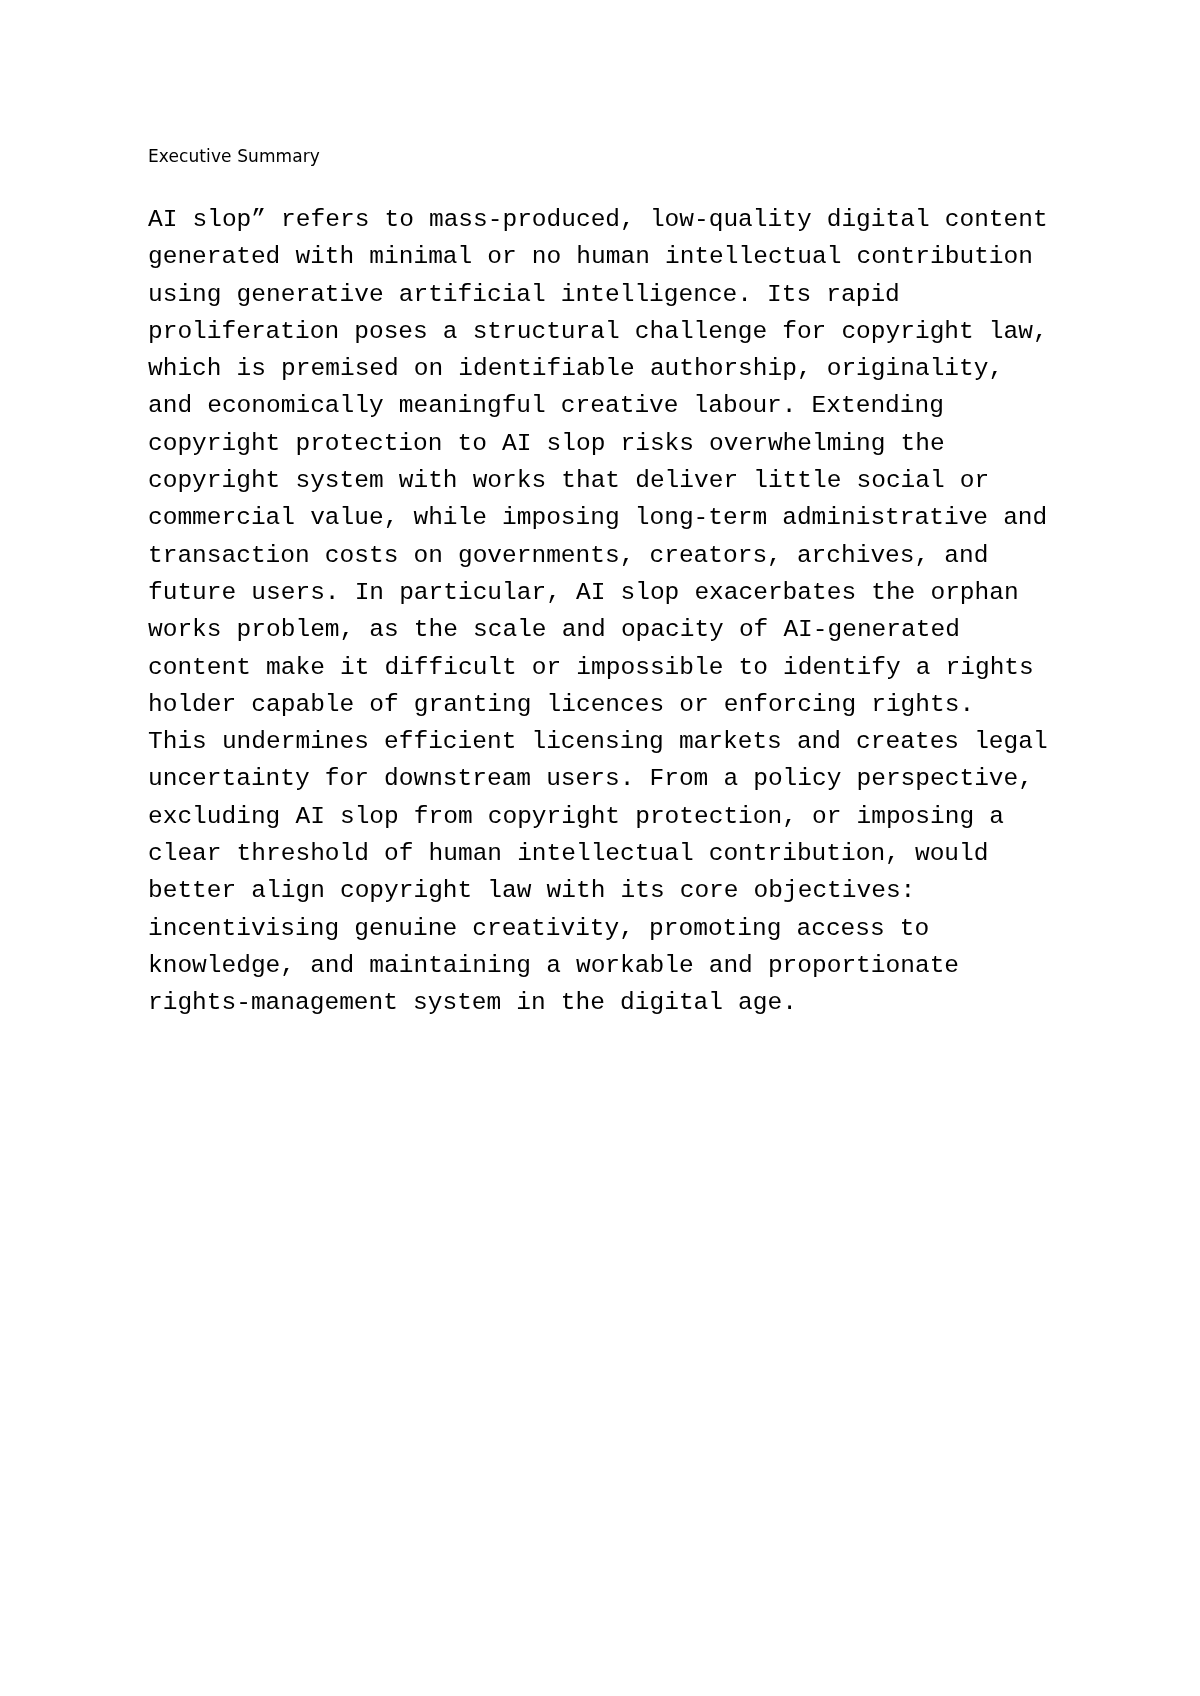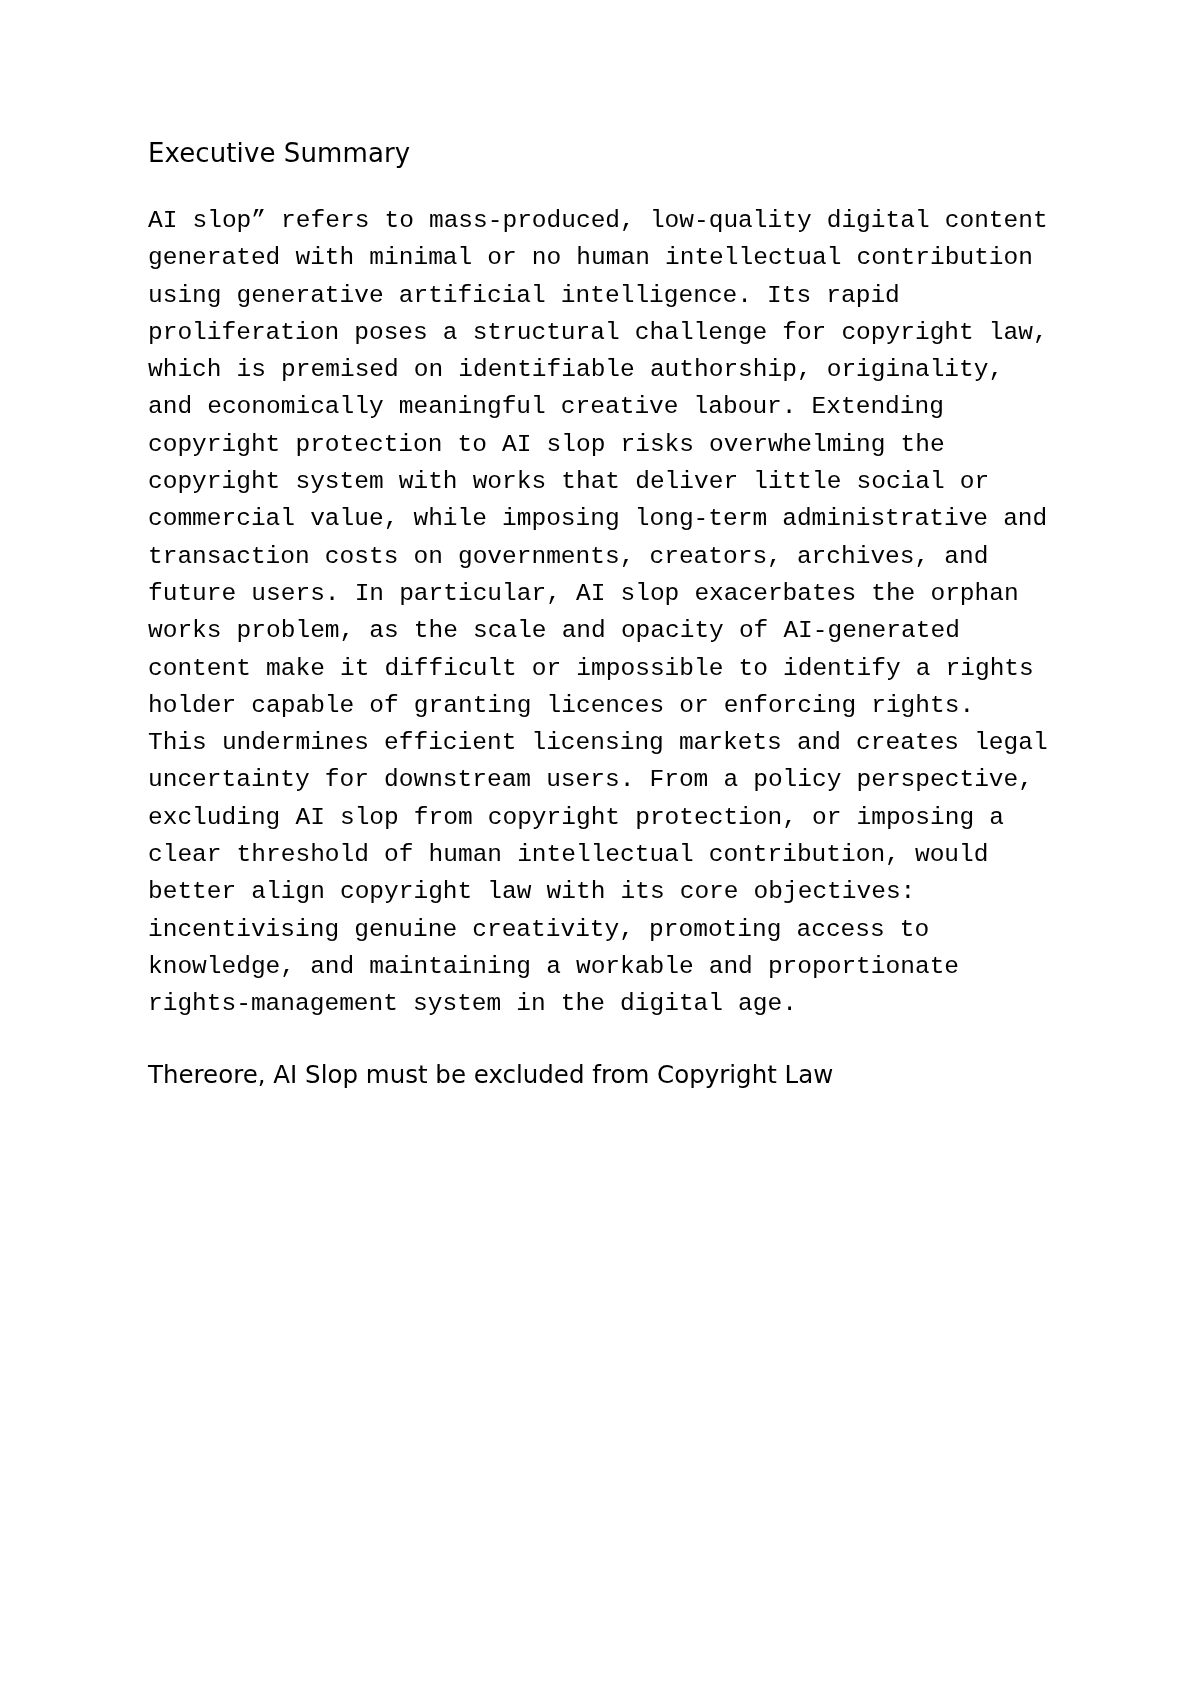--- a/index.html
+++ b/index.html
@@ -21,24 +21,24 @@
     background: #ffffff;
     box-sizing: border-box;
   }
   .content {
     position: absolute;
     left: 148px;
     top: 132px;
     width: 900px;
   }
   .heading {
-    font-size: 26px;
+    font-size: 17px;
     line-height: 1.0;
     letter-spacing: 0.1px;
-    margin: 8px 0 36px 0;
+    margin: 16px 0 36px 0;
     font-weight: 400;
   }
   .body-paragraph {
     font-size: 24.5px;
     line-height: 37.3px;
     letter-spacing: 0.0px;
     margin: 0 0 33px 0;
     text-align: left;
     word-spacing: 0.4px;
     font-family: Liberation Mono, monospace;
@@ -50,15 +50,14 @@
     text-align: left;
   }
 </style>
 </head>
 <body>
 
 <div class="page">
   <div class="content">
     <h1 class="heading">Executive Summary</h1>
     <p class="body-paragraph">AI slop” refers to mass-produced, low-quality digital content generated with minimal or no human intellectual contribution using generative artificial intelligence. Its rapid proliferation poses a structural challenge for copyright law, which is premised on identifiable authorship, originality, and economically meaningful creative labour. Extending copyright protection to AI slop risks overwhelming the copyright system with works that deliver little social or commercial value, while imposing long-term administrative and transaction costs on governments, creators, archives, and future users. In particular, AI slop exacerbates the orphan works problem, as the scale and opacity of AI-generated content make it difficult or impossible to identify a rights holder capable of granting licences or enforcing rights. This undermines efficient licensing markets and creates legal uncertainty for downstream users. From a policy perspective, excluding AI slop from copyright protection, or imposing a clear threshold of human intellectual contribution, would better align copyright law with its core objectives: incentivising genuine creativity, promoting access to knowledge, and maintaining a workable and proportionate rights-management system in the digital age.</p>
-    <p class="closing-paragraph">Thereore, AI Slop must be excluded from Copyright Law</p>
   </div>
 </div>
 
 </body></html>

